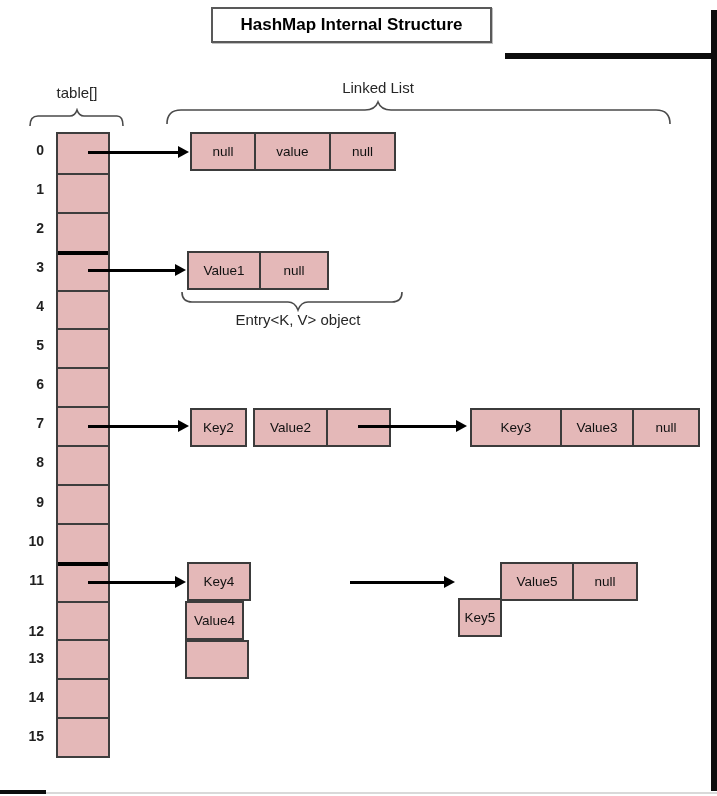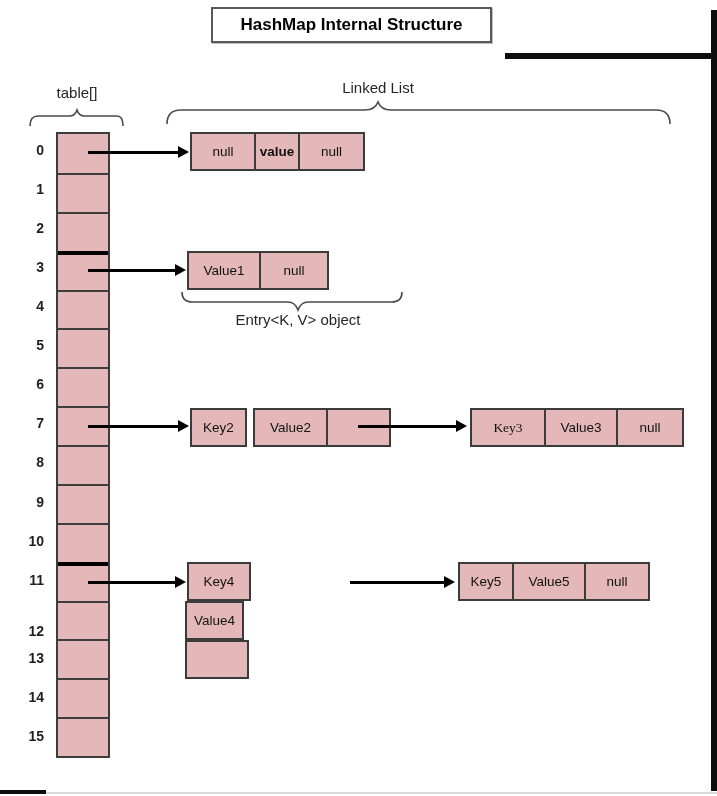--- a/index.html
+++ b/index.html
@@ -108,44 +108,44 @@
       <div class="idx" style="top: 533px;">10</div>
       <div class="idx" style="top: 572px;">11</div>
       <div class="idx" style="top: 611px; margin-top: 12px;">12</div>
       <div class="idx" style="top: 650px;">13</div>
       <div class="idx" style="top: 689px;">14</div>
       <div class="idx" style="top: 728px;">15</div>
     </div>
 
   <div class="node" id="n0" style="left:190px;top:132px;">
       <div class="ncell" style="width: 66px;">null</div>
-      <div class="ncell" style="width: 46px; font-weight: bold;">value</div>
+      <div class="ncell" style="width: 77px;">value</div>
       <div class="ncell" style="width: 67px;">null</div>
     </div>
   <div class="node" id="n1" style="left:187px;top:251px;">
       <div class="ncell" style="width: 74px;">Value1</div>
       <div class="ncell" style="width: 70px;">null</div>
     </div>
   <div class="node" id="n2" style="left:190px;top:408px;">
       <div class="ncell" style="width: 57px;">Key2</div>
       <div class="ncell" style="width: 75px; margin-left: 6px;">Value2</div>
       <div class="ncell" style="width: 65px;"></div>
     </div>
   <div class="node" id="n3" style="left:470px;top:408px;">
-      <div class="ncell" style="width: 76px; font-family: Liberation Serif, serif;">Key3</div>
+      <div class="ncell" style="width: 92px;">Key3</div>
       <div class="ncell" style="width: 74px;">Value3</div>
       <div class="ncell" style="width: 68px;">null</div>
     </div>
   <div class="node" id="n4" style="left:187px;top:562px;flex-direction:column;">
       <div class="ncell" style="width: 64px;">Key4</div>
       <div class="ncell" style="width: 59px;">Value4</div>
       <div class="ncell" style="width: 64px;"></div>
     </div>
   <div class="node" id="n5" style="left:458px;top:562px;">
-      <div class="ncell" style="width: 56px;">Key5</div>
+      <div class="ncell" style="width: 44px; margin-top: 36px;">Key5</div>
       <div class="ncell" style="width: 74px;">Value5</div>
       <div class="ncell" style="width: 66px;">null</div>
     </div>
 
   <svg class="brace" style="left:180px;top:292px;" width="224" height="20" viewBox="0 0 224 20" preserveAspectRatio="none">
     <path d="M 2,0 Q 2,10 12,10 L 108,10 Q 115,10 118,18 Q 121,10 128,10 L 212,10 Q 222,10 222,0"></path>
   </svg>
   <div class="lbl" style="left:198px;top:311px;width:200px;">Entry&lt;K, V&gt; object</div>
 
   <div class="arrow-line" style="left:88px;top:151px;width:92px;"></div>

